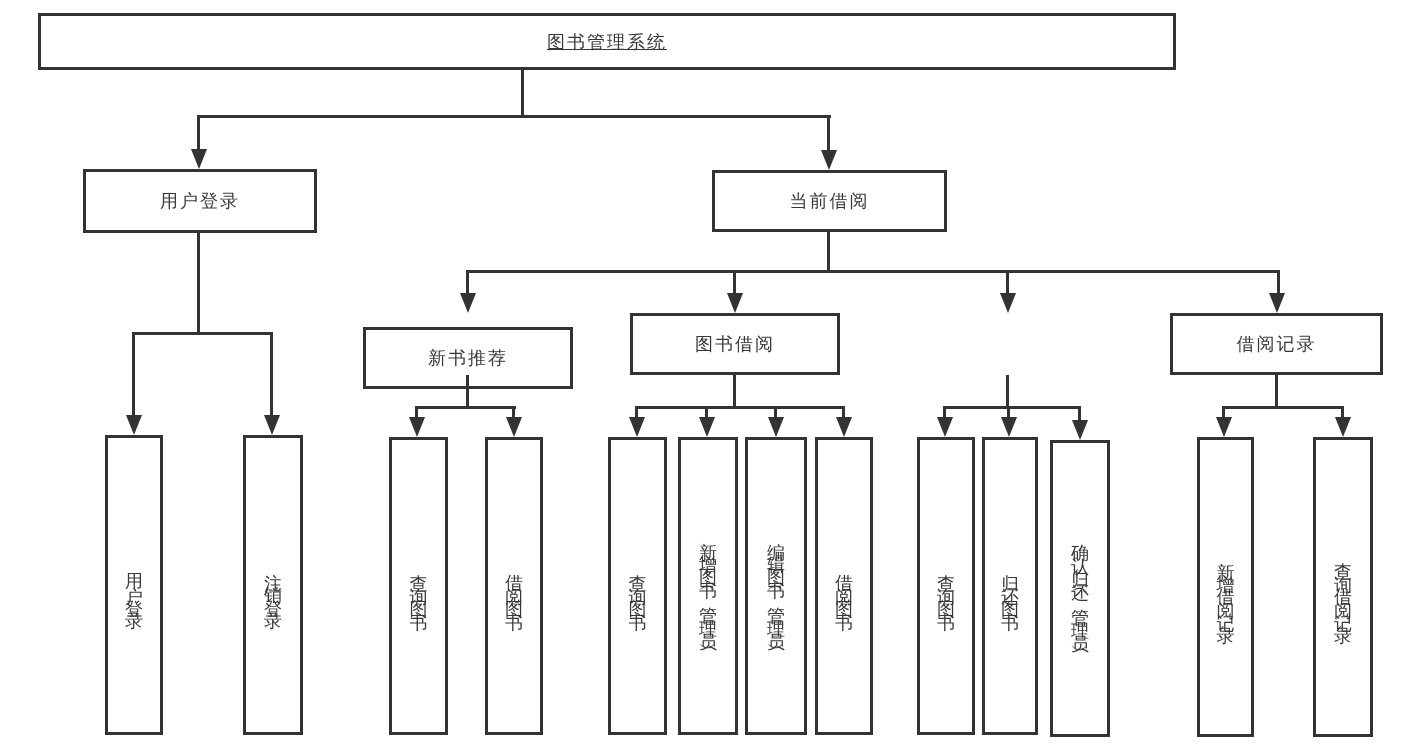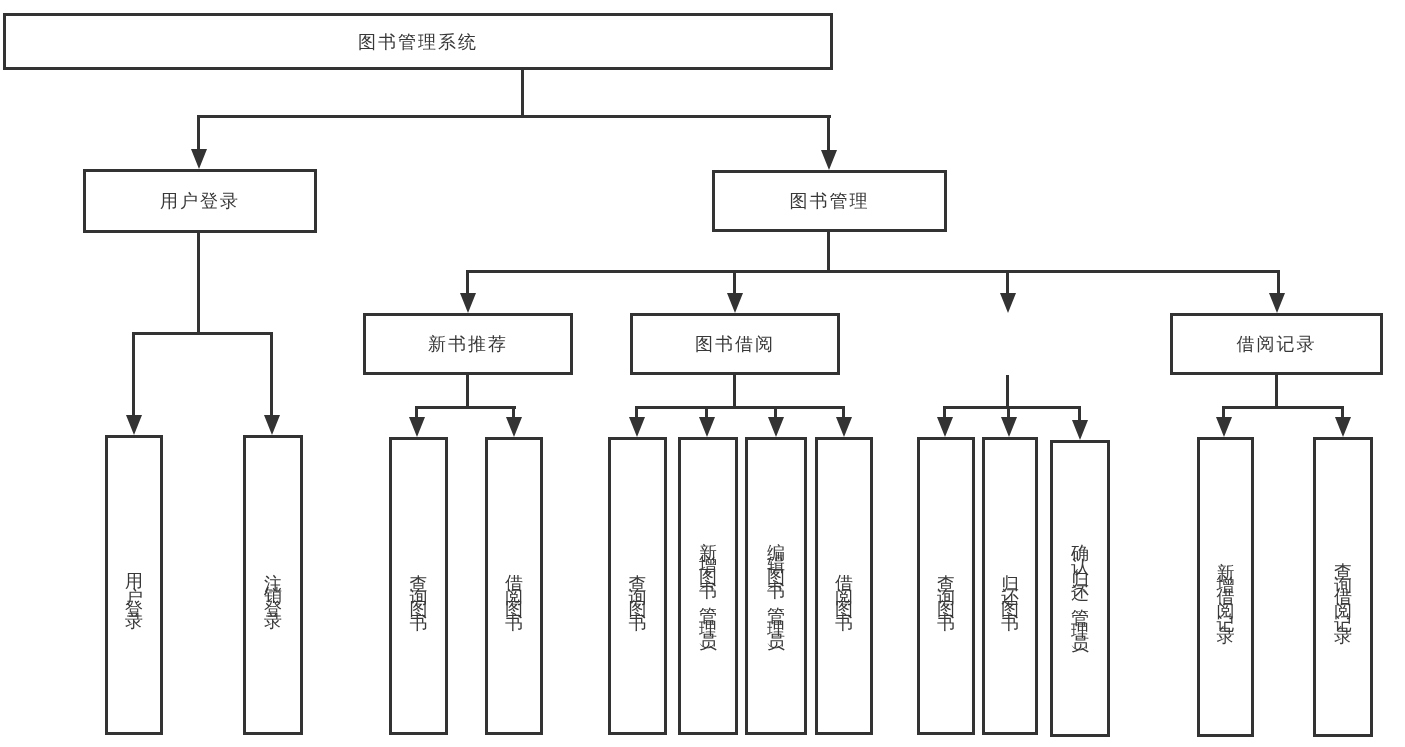--- a/index.html
+++ b/index.html
@@ -45,27 +45,27 @@
     letter-spacing:1px;
     z-index:5;
     white-space:nowrap;
   }
 </style>
 </head>
 <body>
 
 <div class="stage">
 
-  <div class="box" style="left:3px;top:13px;width:830px;height:57px;">图书管理系统</div>
+  <div class="box" style="left:38px;top:13px;width:1138px;height:57px;text-decoration:underline;">图书管理系统</div>
 
   <div class="box" style="left:83px;top:169px;width:234px;height:64px;">用户登录</div>
 
-  <div class="box" style="left:712px;top:170px;width:235px;height:62px;">图书管理</div>
+  <div class="box" style="left:712px;top:170px;width:235px;height:62px;">当前借阅</div>
 
-  <div class="box" style="left:363px;top:313px;width:210px;height:62px;">新书推荐</div>
+  <div class="box" style="left:363px;top:327px;width:210px;height:62px;">新书推荐</div>
 
   <div class="box" style="left:630px;top:313px;width:210px;height:62px;">图书借阅</div>
 
 
   <div class="box" style="left:1170px;top:313px;width:213px;height:62px;">借阅记录</div>
 
   <div class="box vbox" style="left:105px;top:435px;width:58px;height:300px;">用户登录</div>
 
   <div class="box vbox" style="left:243px;top:435px;width:60px;height:300px;">注销登录</div>
 

